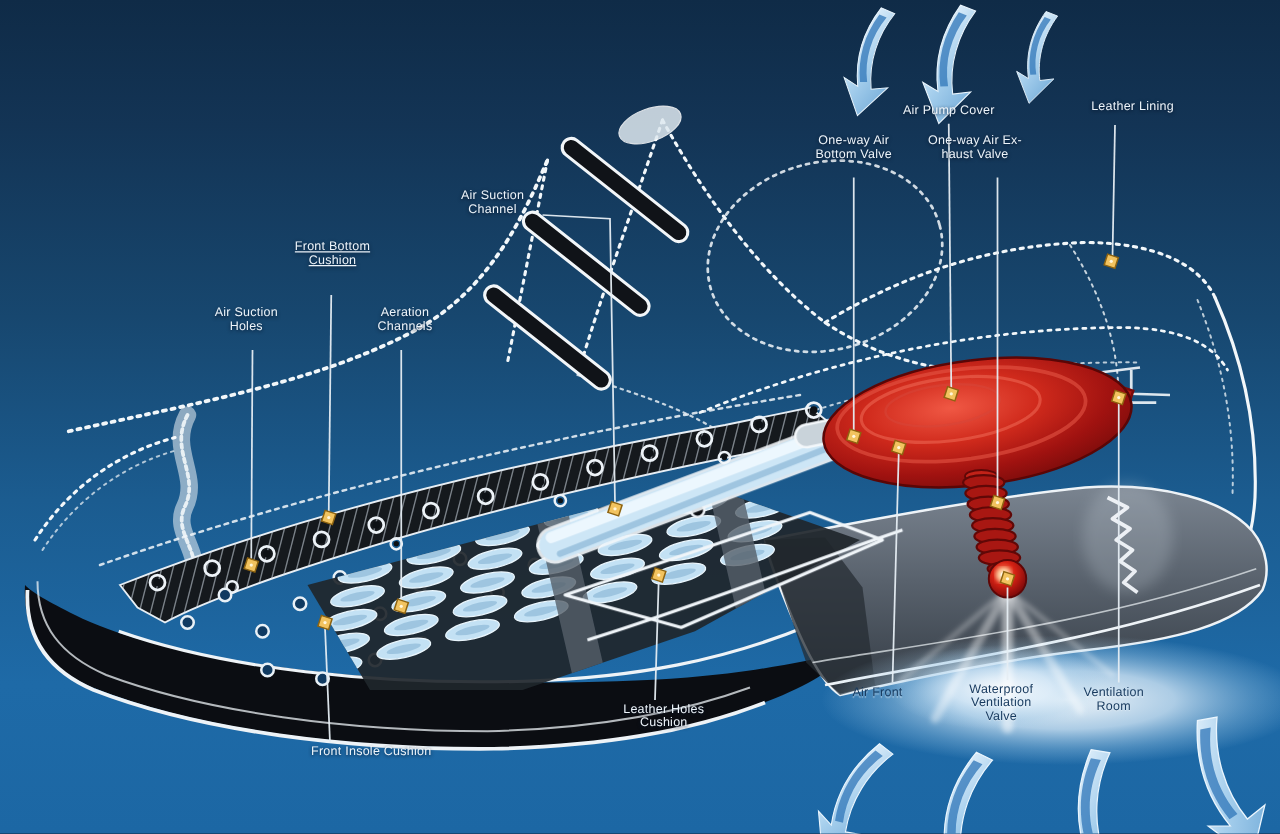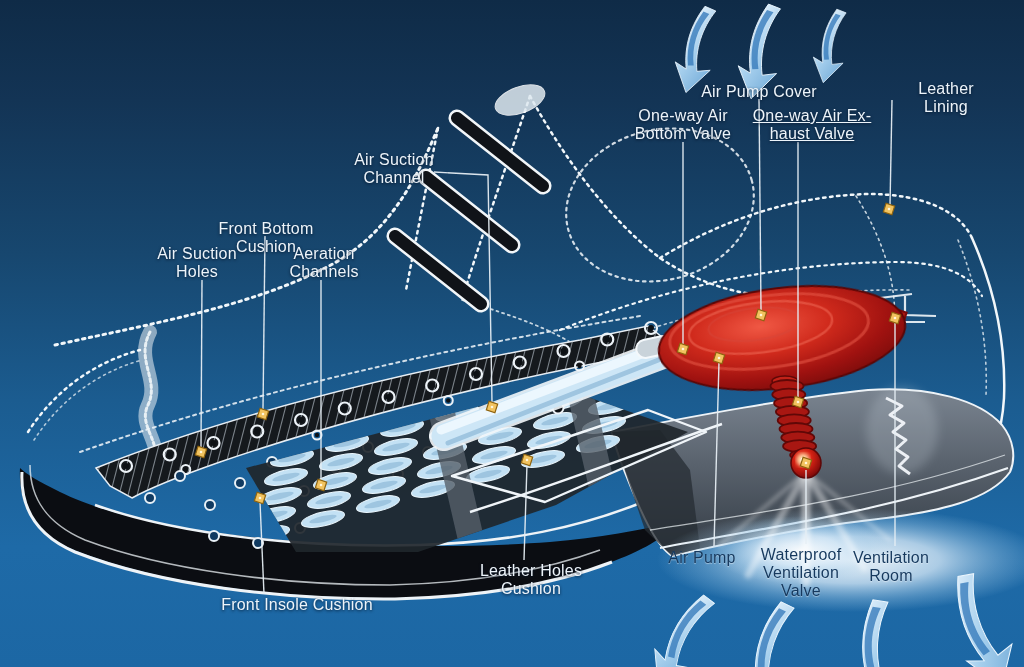--- a/index.html
+++ b/index.html
@@ -5,30 +5,30 @@
   html,body{margin:0;padding:0;background:#0c2036;}
   .stage{
     position:relative;width:1024px;height:667px;overflow:hidden;
     font-family:"Liberation Sans",sans-serif;
     background:linear-gradient(180deg,#0f2b47 0%,#133455 15%,#17476f 38%,#1b5c90 60%,#1e6aa7 82%,#1c67a4 100%);
   }
   .stage svg{position:absolute;left:0;top:0;}
   .lbl{
     position:absolute;transform:translateX(-50%);
     text-align:center;white-space:pre-line;
-    font-size:16px;line-height:1.12;letter-spacing:.2px;
+    font-size:10px;line-height:1.12;letter-spacing:.2px;
     color:#edf4fa;text-shadow:0 1px 3px rgba(3,20,40,.85);
     z-index:5;pointer-events:none;
   }
   .lbl.dark{color:#16395e;text-shadow:0 1px 1px rgba(255,255,255,.45);}
   
-  .p-ash{left:197px;top:245px;}  .p-fbc{left:266px;top:220px;}
+  .p-ash{left:197px;top:245px;}  .p-fbc{left:266px;top:192px;text-decoration:underline;}
   .p-aec{left:324px;top:245px;}  .p-asc{left:394px;top:151px;}
   .p-ows{left:683px;top:107px;}  .p-apc{left:759px;top:83px;}
-  .p-owe{left:812px;top:107px;text-decoration:underline;}  .p-ll{left:906px;top:80px;margin-left:40px;}
+  .p-owe{left:780px;top:107px;}  .p-ll{left:906px;top:80px;}
   .p-fic{left:297px;top:596px;text-align:right;}  .p-lbc{left:531px;top:562px;}
   .p-ap{left:702px;top:549px;}   .p-wvv{left:801px;top:546px;}
   .p-vr{left:891px;top:549px;}
 </style>
 </head>
 <body>
 
 <div class="stage">
 
 <svg width="1024" height="667" viewBox="0 0 1024 667">
@@ -470,19 +470,19 @@
 Channel</div>
 <div class="lbl p-ows">One-way Air
 Bottom Valve</div>
 <div class="lbl p-apc">Air Pump Cover</div>
 <div class="lbl p-owe">One-way Air Ex-
 haust Valve</div>
 <div class="lbl p-ll">Leather Lining</div>
 <div class="lbl p-fic">Front Insole Cushion</div>
 <div class="lbl p-lbc">Leather Holes
 Cushion</div>
-<div class="lbl p-ap dark">Air Pump</div>
+<div class="lbl p-ap dark">Air Front</div>
 <div class="lbl p-wvv dark">Waterproof
 Ventilation
 Valve</div>
 <div class="lbl p-vr dark">Ventilation
 Room</div>
 </div>
 
 </body></html>

